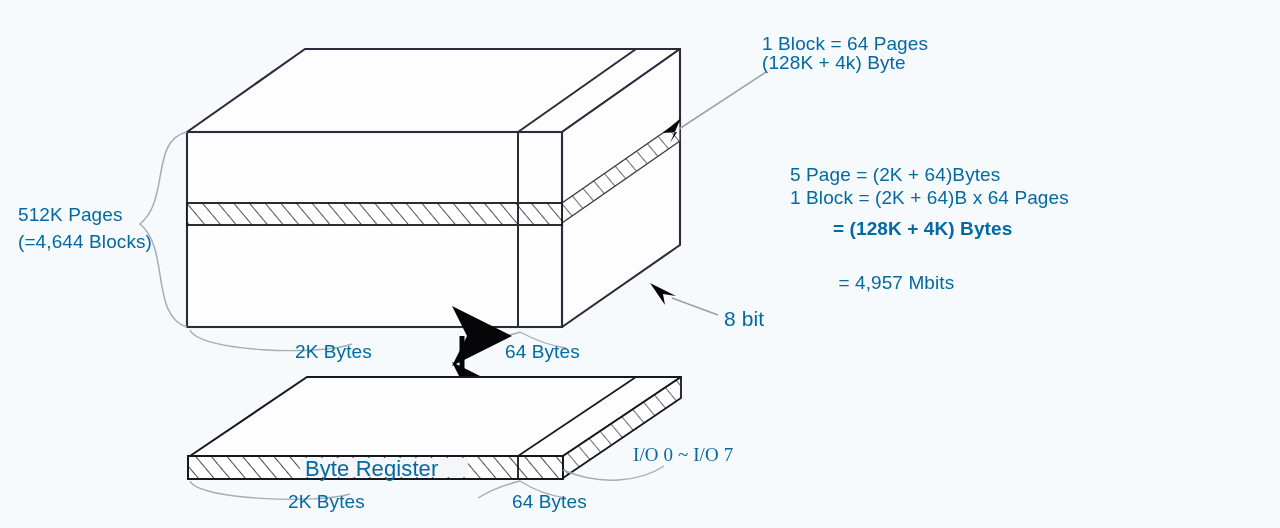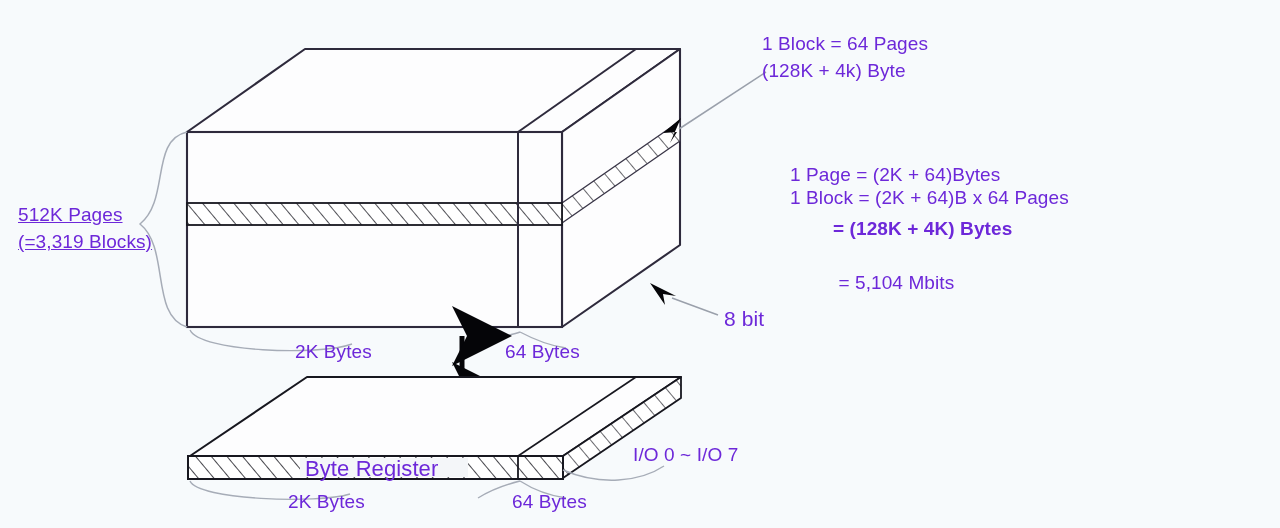--- a/index.html
+++ b/index.html
@@ -17,32 +17,32 @@
   }
   #figure {
     position: absolute;
     left: 0;
     top: 0;
     width: 1280px;
     height: 528px;
   }
   .txt {
     position: absolute;
-    color: #6d28d9;
+    color: #0369a1;
     font-family: "Liberation Sans", sans-serif;
     white-space: pre;
     line-height: 1.30;
     letter-spacing: 0.1px;
   }
   .t-note   { font-size: 19px; }
   .t-eq     { font-size: 19px; }
   .t-dim    { font-size: 19px; }
-  .t-left   { font-size: 19px; text-decoration: underline; }
+  .t-left   { font-size: 19px; }
   .t-reg    { font-size: 22px; }
-  .t-io     { font-size: 19px; }
+  .t-io     { font-size: 19px; font-family: Liberation Serif, serif; }
   .t-bit    { font-size: 21px; }
 </style>
 </head>
 <body>
 
 <div id="canvas">
 
   <svg id="figure" viewBox="0 0 1280 528">
     <defs>
       <pattern id="hatchBand" patternUnits="userSpaceOnUse" width="12" height="12" patternTransform="rotate(-40)">
@@ -107,29 +107,29 @@
     <rect x="300" y="458" width="168" height="19" fill="#f4f6f9" stroke="none"></rect>
 
     <path d="M190,481 C198,500 318,504 350,494" stroke="#a6acb7" stroke-width="1.4" fill="none"></path>
     <path d="M478,498 C494,488 508,484 520,481" stroke="#a6acb7" stroke-width="1.4" fill="none"></path>
     <path d="M520,481 C534,490 552,496 566,498" stroke="#a6acb7" stroke-width="1.4" fill="none"></path>
 
     <path d="M563,470 C600,486 640,482 664,466" stroke="#a6acb7" stroke-width="1.4" fill="none"></path>
   </svg>
 
   <div class="txt t-note" style="left:762px; top:32px;">1 Block = 64 Pages</div>
-  <div class="txt t-note" style="left:762px; top:59px;text-align:right;">(128K + 4k) Byte</div>
+  <div class="txt t-note" style="left:762px; top:51px;text-align:right;">(128K + 4k) Byte</div>
 
-  <div class="txt t-eq" style="left:790px; top:163px;">1 Page = (2K + 64)Bytes</div>
+  <div class="txt t-eq" style="left:790px; top:163px;">5 Page = (2K + 64)Bytes</div>
   <div class="txt t-eq" style="left:790px; top:186px;">1 Block = (2K + 64)B x 64 Pages</div>
   <div class="txt t-eq" style="left:790px; top:217px;font-weight:bold;">        = (128K + 4K) Bytes</div>
-  <div class="txt t-eq" style="left:790px; top:271px;">         = 5,104 Mbits</div>
+  <div class="txt t-eq" style="left:790px; top:271px;">         = 4,957 Mbits</div>
 
   <div class="txt t-left" style="left:18px; top:203px;">512K Pages</div>
-  <div class="txt t-left" style="left:18px; top:230px;">(=3,319 Blocks)</div>
+  <div class="txt t-left" style="left:18px; top:230px;">(=4,644 Blocks)</div>
 
   <div class="txt t-dim" style="left:295px; top:340px;">2K Bytes</div>
   <div class="txt t-dim" style="left:505px; top:340px;">64 Bytes</div>
 
   <div class="txt t-bit" style="left:724px; top:305px;">8 bit</div>
 
   <div class="txt t-reg" style="left:305px; top:455px;">Byte Register</div>
 
   <div class="txt t-io" style="left:633px; top:443px;">I/O 0 ~ I/O 7</div>
 

